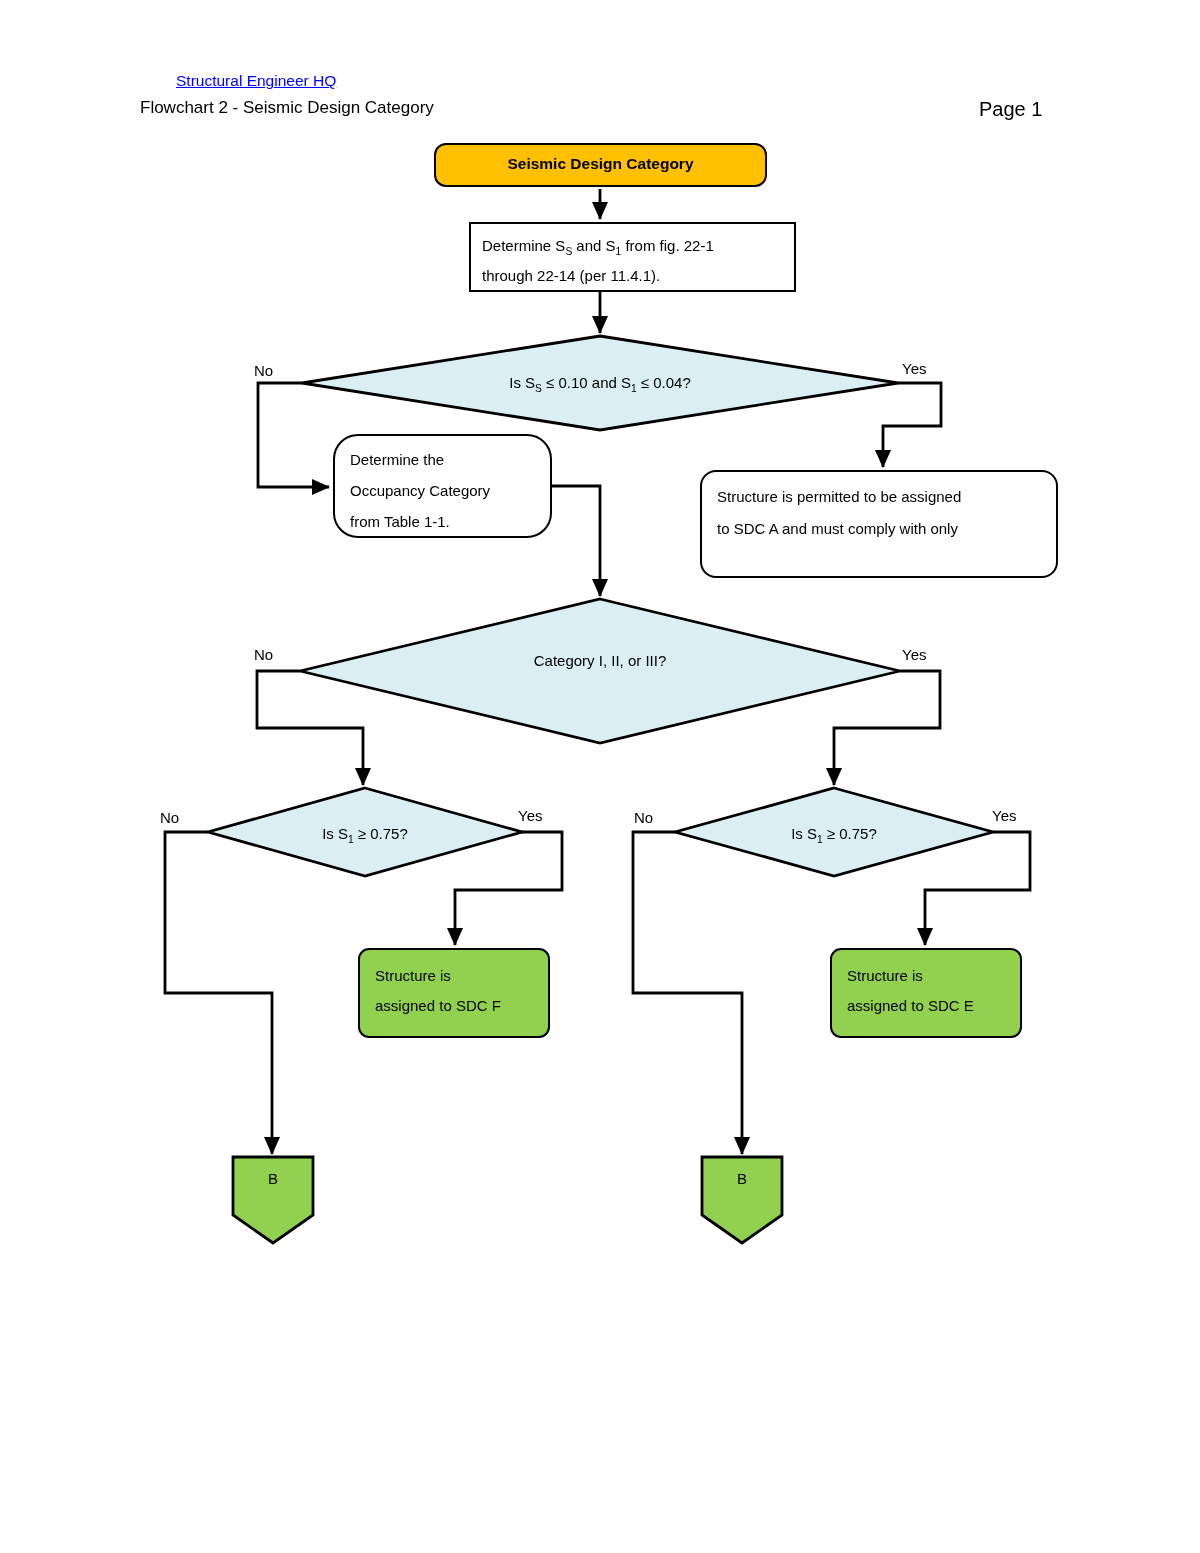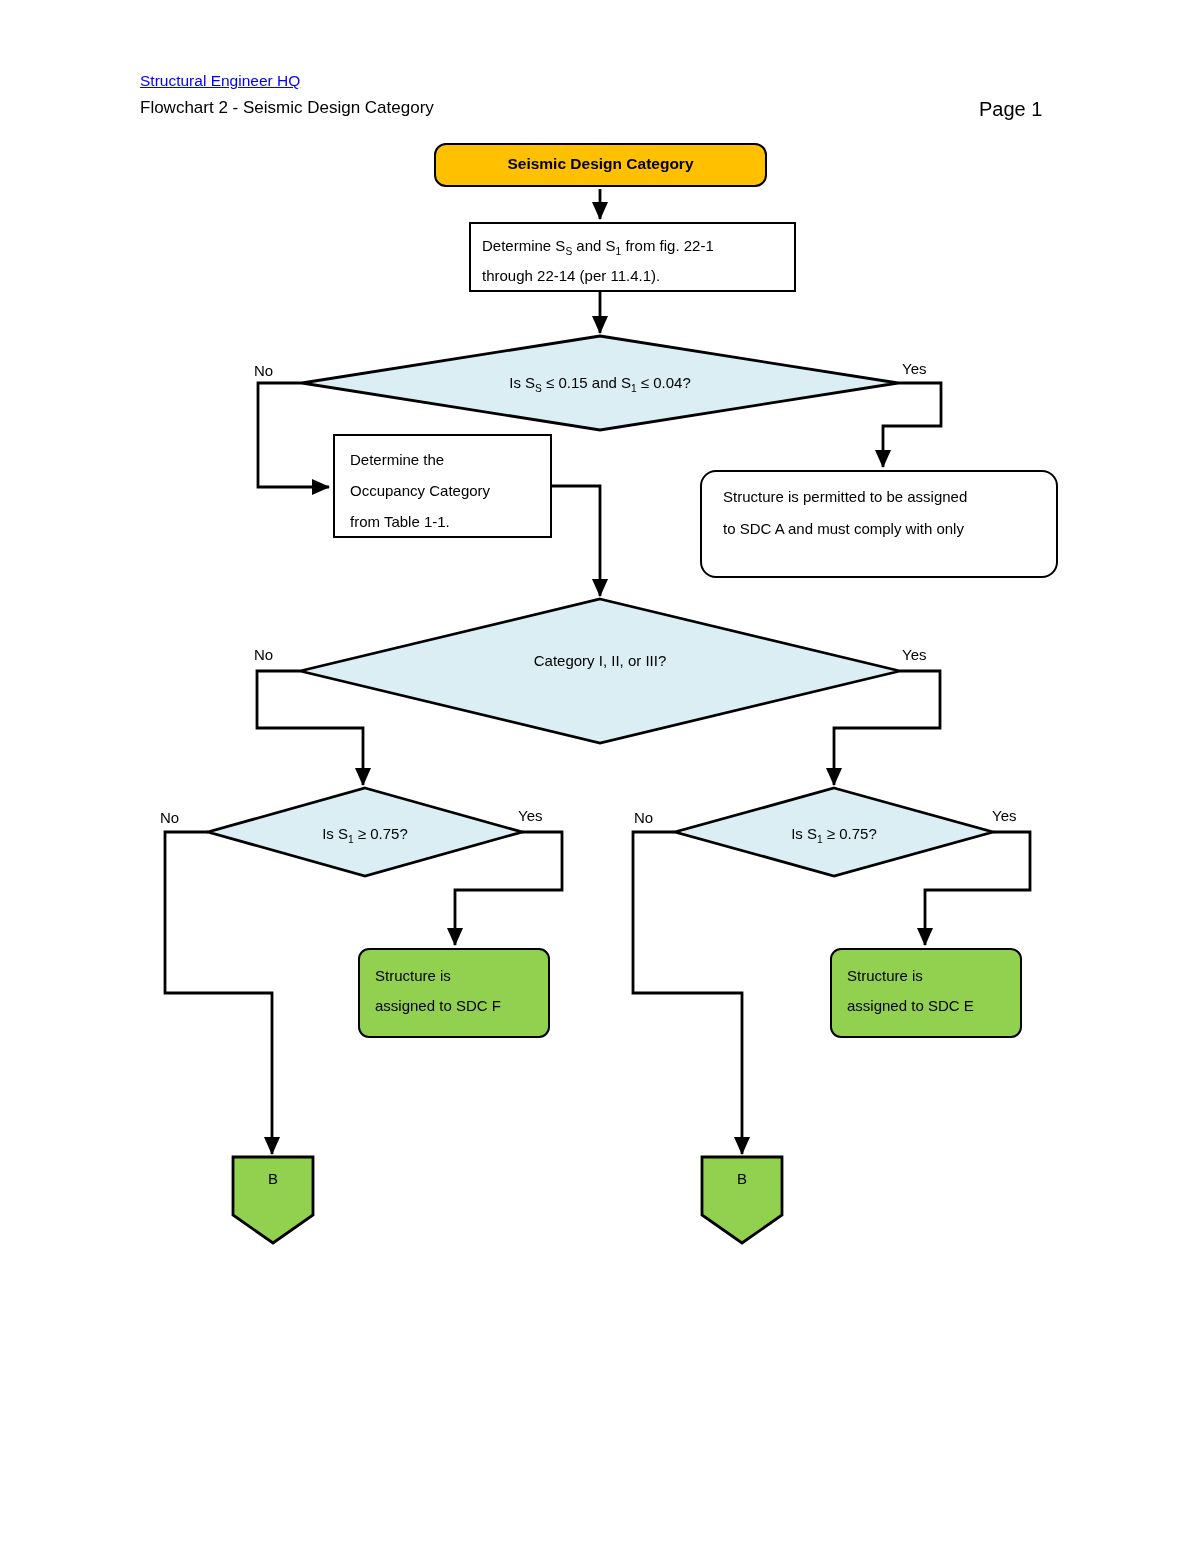--- a/index.html
+++ b/index.html
@@ -10,42 +10,42 @@
   .subtitle{position:absolute;left:140px;top:98px;font-size:17px;}
   .pagenum{position:absolute;left:972px;top:98px;font-size:20px;margin-left:7px;}
   svg.flow-layer{position:absolute;left:0;top:0;}
   .flow{fill:none;stroke:#000;stroke-width:2.8px;}
   .shape{stroke:#000;stroke-width:2.8px;}
   .node{position:absolute;box-sizing:border-box;border:2.8px solid #000;
         background:#fff;font-size:15px;line-height:30px;}
   .title-box{left:434px;top:143px;width:333px;height:44px;border-radius:12px;
              font-weight:bold;font-size:15.5px;text-align:center;line-height:38px;}
   .process-box{left:438px;top:222px;width:327px;height:70px;padding:7px 8px 0 11px;margin-left:31px;}
-  .det-box{left:333px;top:434px;width:219px;height:104px;padding:8px 8px 0 15px;line-height:31px;}
+  .det-box{left:333px;top:434px;width:219px;height:104px;padding:8px 8px 0 15px;line-height:31px;border-radius:25px;}
   .sdca-box{left:700px;top:470px;width:358px;height:108px;border-radius:16px;
-            padding:9px 10px 0 21px;line-height:31.5px;}
+            padding:9px 10px 0 15px;line-height:31.5px;}
   .sdcf-box{left:358px;top:948px;width:192px;height:90px;border-radius:11px;
             padding:11px 8px 0 15px;}
   .sdce-box{left:830px;top:948px;width:192px;height:90px;border-radius:11px;
             padding:11px 8px 0 15px;}
   .dtext{position:absolute;text-align:center;font-size:15px;line-height:20px;}
   .d1-text{left:400px;top:373px;width:400px;}
   .d2-text{left:400px;top:645px;width:400px;line-height:31px;}
   .d3-text{left:265px;top:824px;width:200px;}
   .d4-text{left:734px;top:824px;width:200px;}
   .lbl{position:absolute;font-size:15px;}
   .b-lbl{position:absolute;font-size:15px;text-align:center;width:80px;}
   sub{font-size:68%;line-height:0;}
 </style>
 </head>
 <body>
 
 <div class="page">
 
-  <a class="site-link" href="#" style="color: rgb(0, 0, 255);">Structural Engineer HQ</a>
+  <a class="site-link" href="#" style="color: rgb(0, 0, 255); margin-left: 36px;">Structural Engineer HQ</a>
   <div class="subtitle">Flowchart 2 - Seismic Design Category</div>
   <div class="pagenum">Page 1</div>
 
   <svg class="flow-layer" width="1200" height="1553" viewBox="0 0 1200 1553">
     <defs>
       <marker id="arrow" markerUnits="userSpaceOnUse" markerWidth="18" markerHeight="16" refX="17" refY="8" orient="auto">
         <path d="M0,0 L18,8 L0,16 Z" fill="#000"></path>
       </marker>
     </defs>
 
@@ -92,21 +92,21 @@
   <div class="node sdcf-box" style="background-color: rgb(146, 208, 80);">
     <div>Structure is</div>
     <div>assigned to SDC F</div>
   </div>
 
   <div class="node sdce-box" style="background-color: rgb(146, 208, 80);">
     <div>Structure is</div>
     <div>assigned to SDC E</div>
   </div>
 
-  <div class="dtext d1-text"><span>Is S</span><sub>S</sub><span> ≤ 0.15 and S</span><sub>1</sub><span> ≤ 0.04?</span></div>
+  <div class="dtext d1-text"><span>Is S</span><sub>S</sub><span> ≤ 0.10 and S</span><sub>1</sub><span> ≤ 0.04?</span></div>
 
   <div class="dtext d2-text">
     <div>Category I, II, or III?</div>
   </div>
 
   <div class="dtext d3-text"><span>Is S</span><sub>1</sub><span> ≥ 0.75?</span></div>
 
   <div class="dtext d4-text"><span>Is S</span><sub>1</sub><span> ≥ 0.75?</span></div>
 
   <div class="lbl" style="left:254px;top:362px;width:40px;">No</div>

